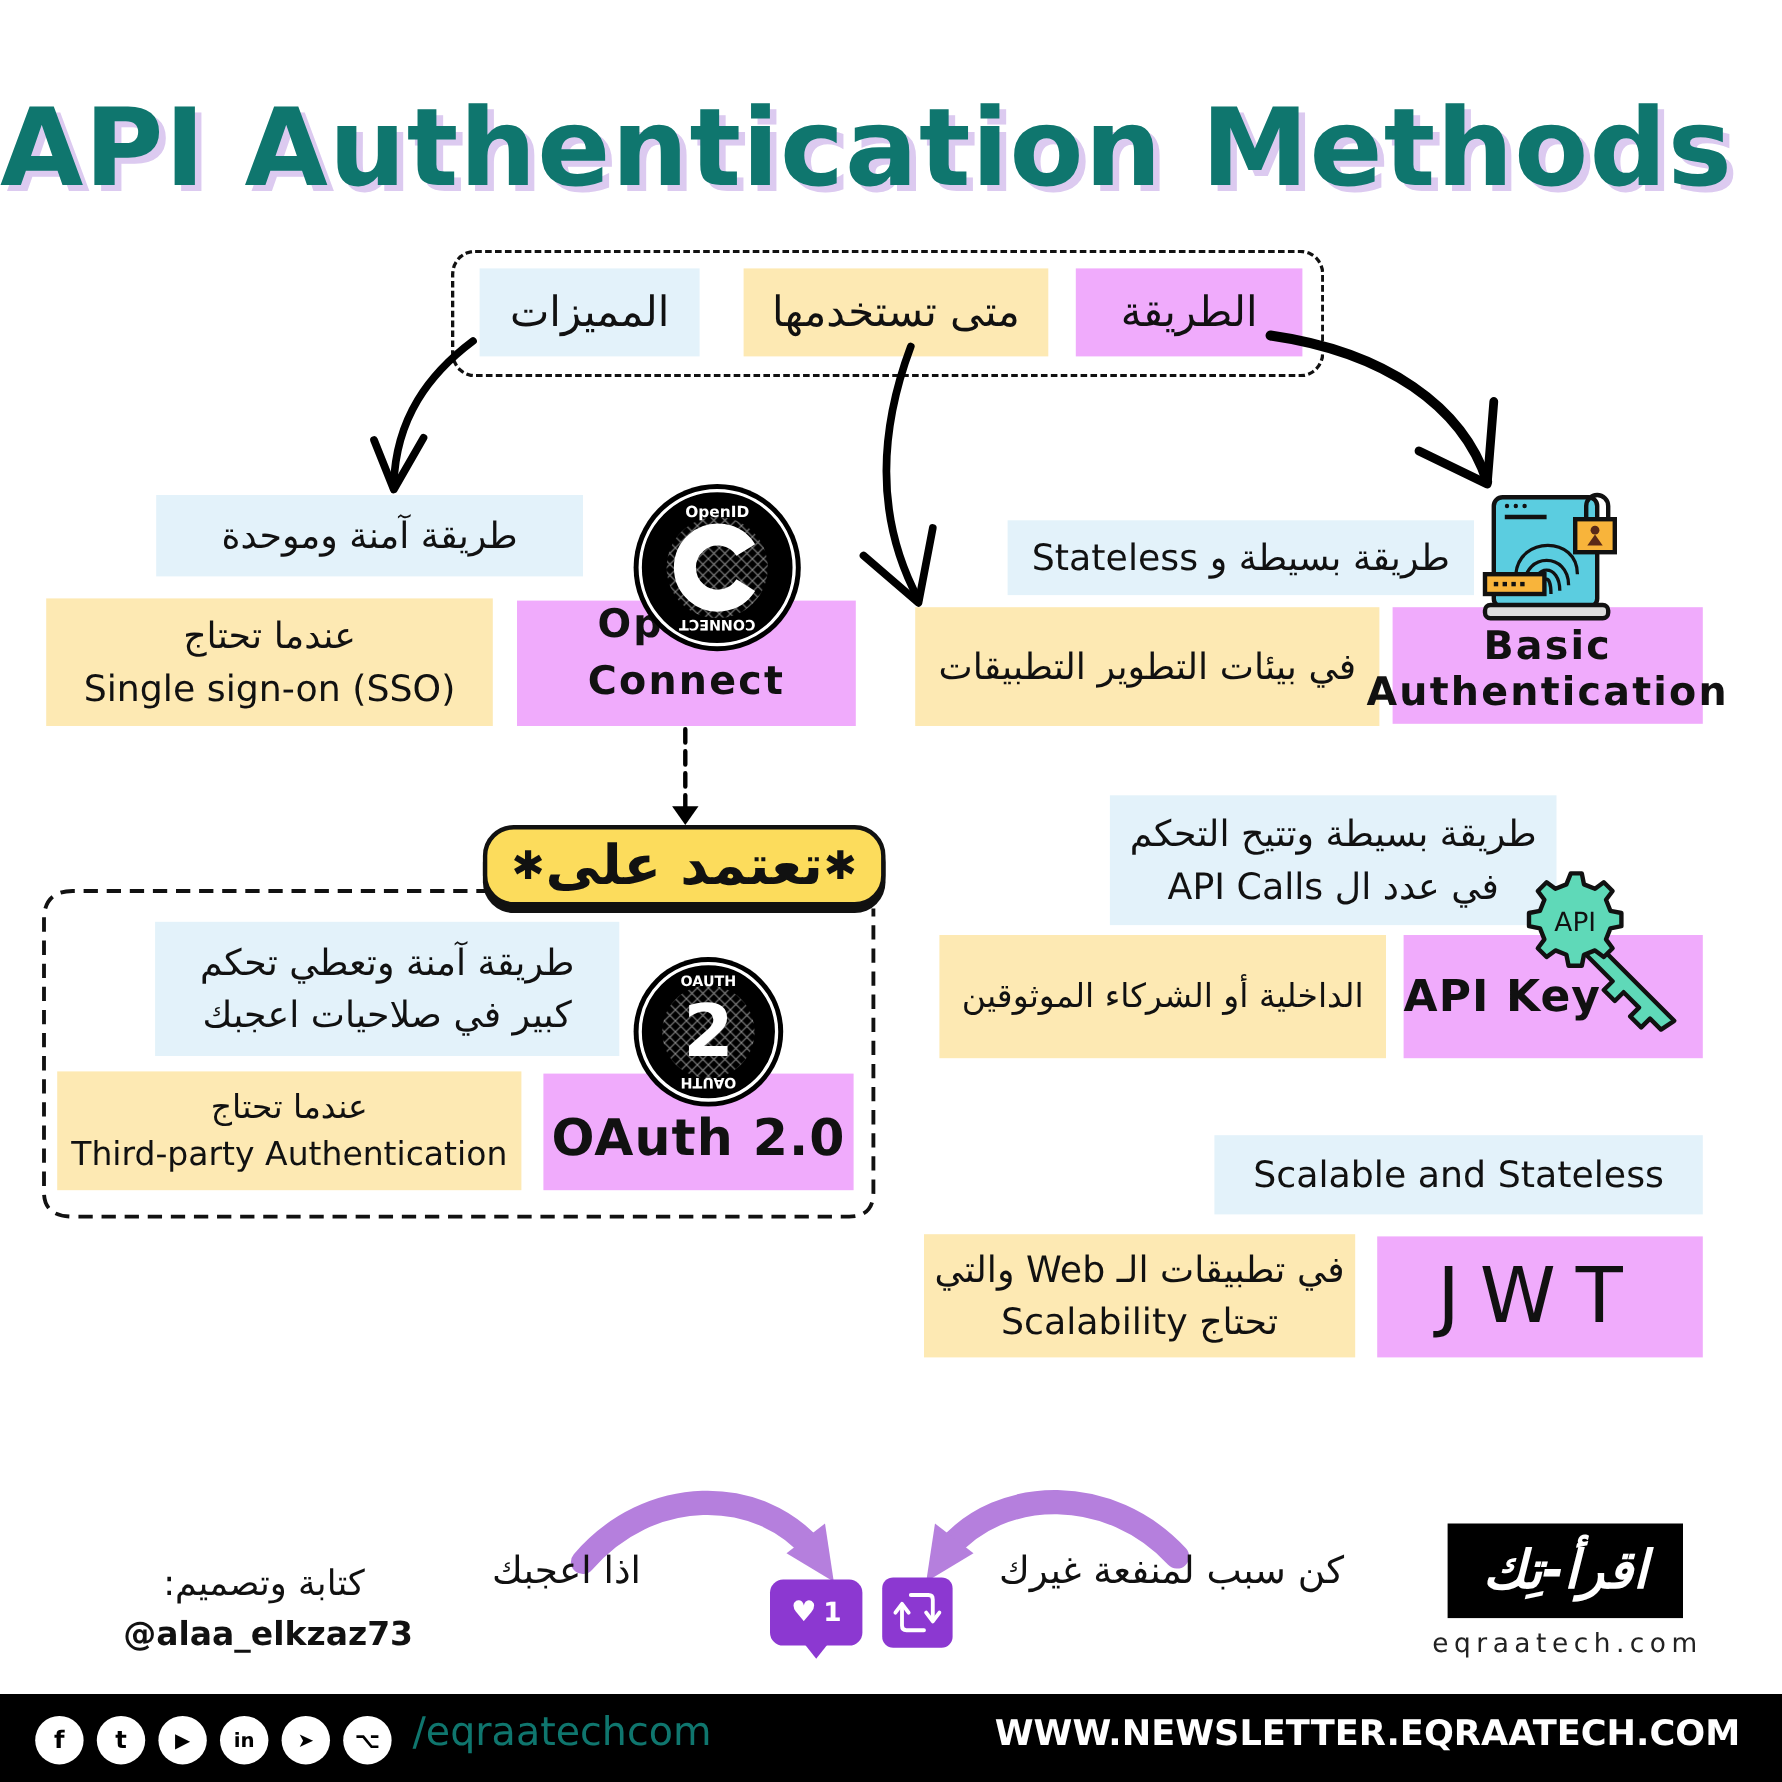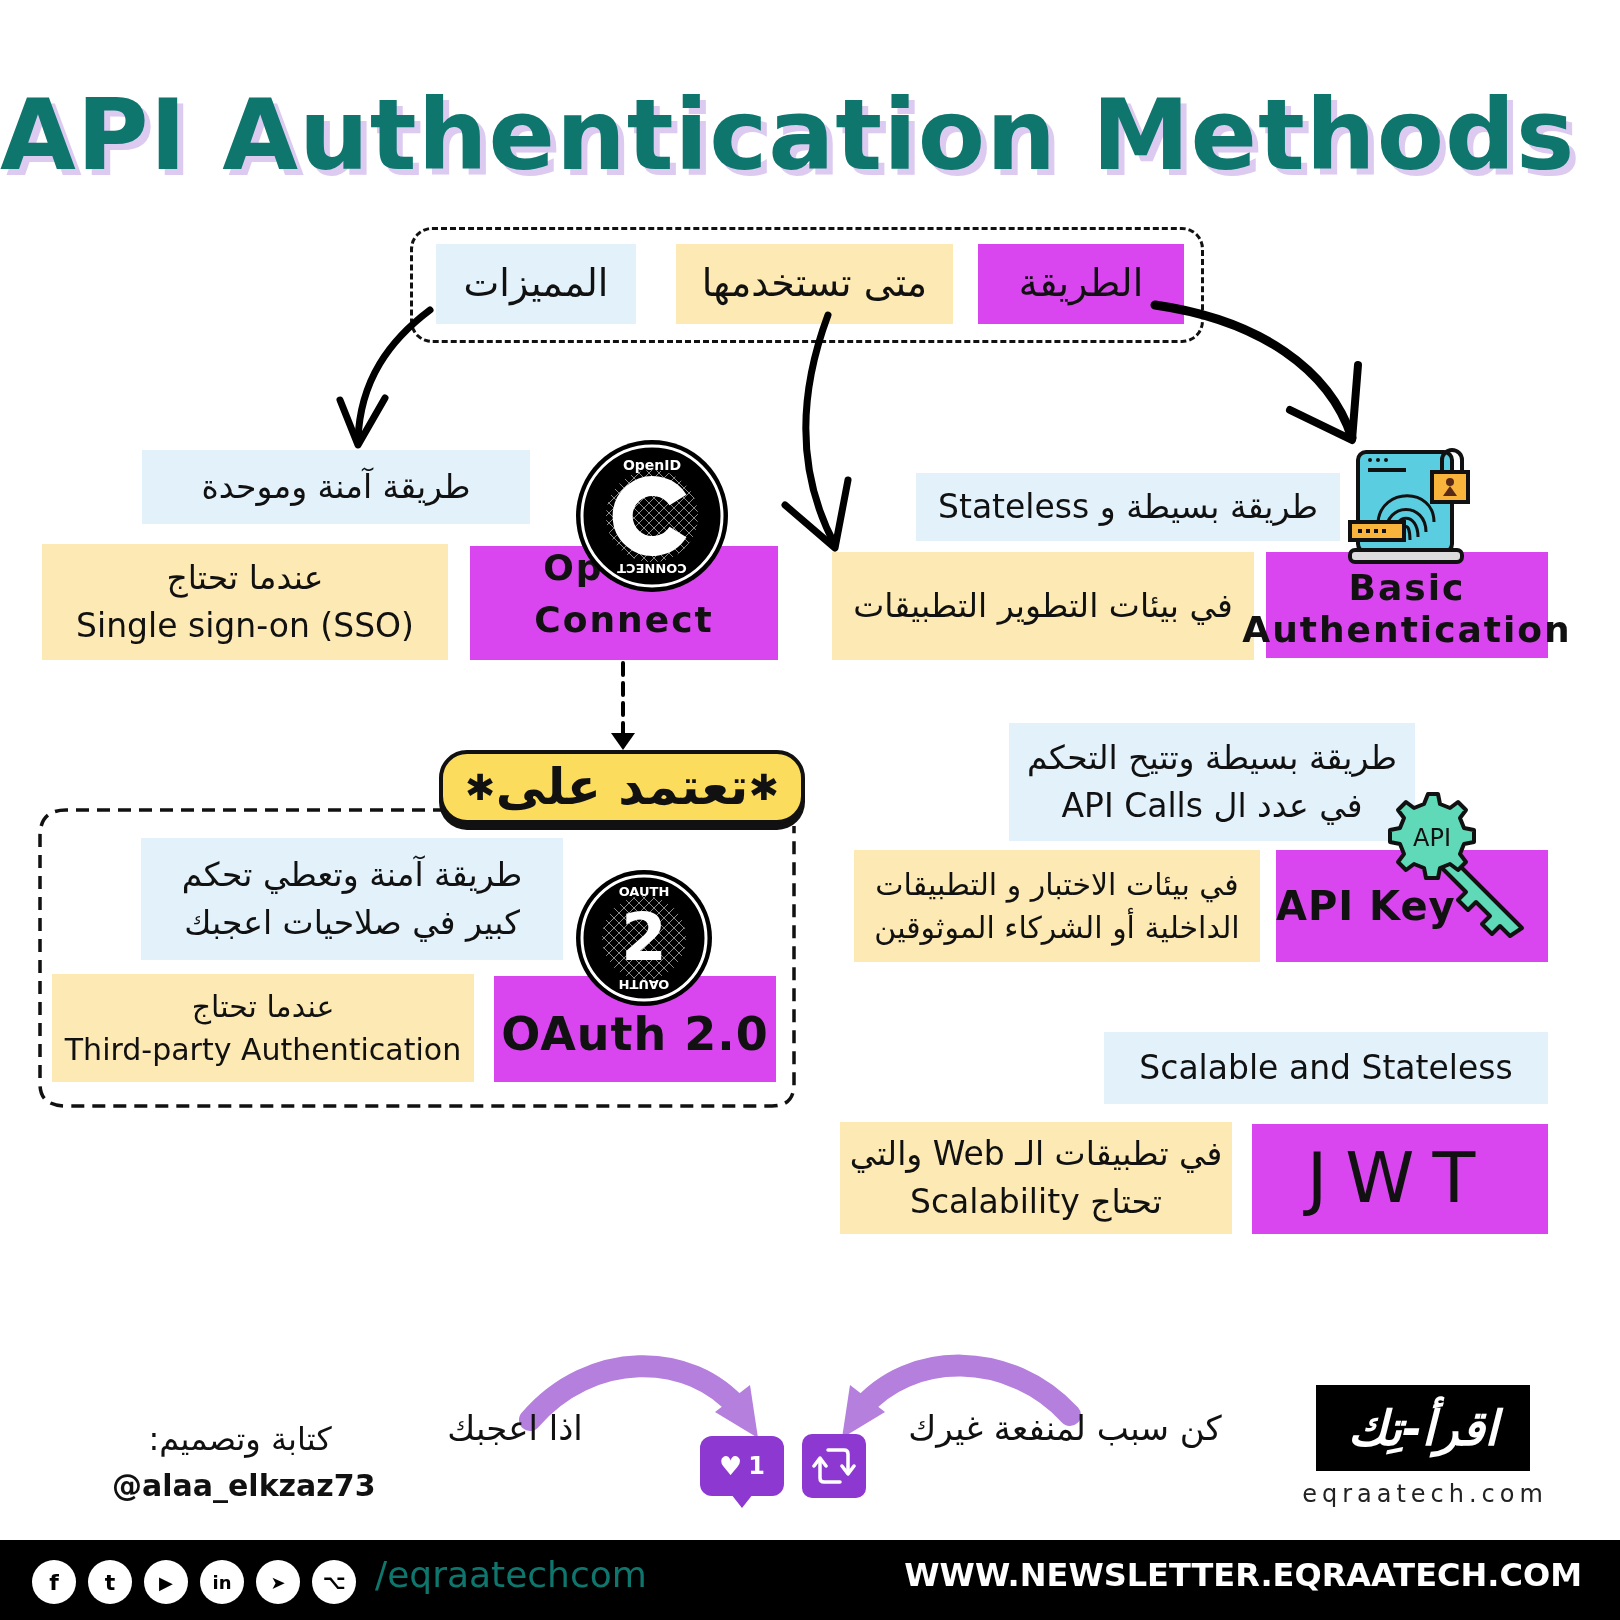--- a/index.html
+++ b/index.html
@@ -3,21 +3,21 @@
 <meta charset="utf-8">
 <style>
   html, body { margin:0; padding:0; }
   body { width:1620px; height:1620px; background:#ffffff; position:relative; overflow:hidden;
          font-family:"DejaVu Sans", sans-serif; color:#111; }
   .abs { position:absolute; box-sizing:border-box; }
   .box { position:absolute; box-sizing:border-box; display:flex; flex-direction:column;
          align-items:center; justify-content:center; text-align:center; line-height:1.45; }
   .blue { background:#e3f2fa; }
   .yellow { background:#fde9b3; }
-  .purple { background:#d946ef; }
+  .purple { background:#f0abfc; }
   .ar { direction:rtl; }
   .title { left:0; width:1620px; top:78px; font-size:98px; font-weight:bold;
            font-family:"DejaVu Sans", sans-serif; letter-spacing:1px; color:#0f766e;
            text-shadow:6px 6px 0 #dccaf0; }
   .legend-dash { border:3px dashed #111; border-radius:22px; }
   .t-legend { font-size:38px; }
   .t-feature { font-size:33px; }
   .t-method { font-size:36px; letter-spacing:2px; font-weight:bold; }
   .t-small { font-size:30px; }
   .pill { background:#fcdc5c; border:4px solid #111; border-radius:28px; box-shadow:0 6px 0 #111;
@@ -162,21 +162,20 @@
     <text x="70" y="28" text-anchor="middle" fill="#fff" font-size="13" font-weight="bold" font-family="DejaVu Sans, sans-serif">OAUTH</text>
     <text x="70" y="122" text-anchor="middle" fill="#fff" font-size="13" font-weight="bold" font-family="DejaVu Sans, sans-serif" transform="rotate(180 70 117)">OAUTH</text>
   </svg>
 </div>
 
 <div class="box blue ar t-feature" style="left:1009px; top:723px; width:406px; height:118px;">
   <span>طريقة بسيطة وتتيح التحكم</span>
   <span>في عدد ال API Calls</span>
 </div>
 <div class="box yellow ar t-small" style="left:854px; top:850px; width:406px; height:112px;">
-  <span>في بيئات الاختبار و التطبيقات</span>
   <span>الداخلية أو الشركاء الموثوقين</span>
 </div>
 <div class="box purple" style="left:1276px; top:850px; width:272px; height:112px; align-items:flex-start; ">
   <span style="font-size:40px; font-weight:bold; letter-spacing:1px;">API Key</span>
 </div>
 <div class="abs" style="left:1384px; top:790px; width:160px; height:150px;">
   <svg width="160" height="150" viewBox="0 0 160 150">
     <g stroke="#111" stroke-width="4" stroke-linejoin="round" fill="#5fd9b8">
       <path d="M60 60 L 138 138 L 126 146 L 116 136 L 108 144 L 98 134 L 106 126 L 92 112 L 84 120 L 74 110 L 82 102 L 50 70 Z"></path>
       <path d="M44 4 L 54 4 L 56 14 L 66 18 L 74 12 L 82 20 L 76 28 L 80 38 L 90 40 L 90 52 L 80 54 L 76 64 L 82 72 L 74 80 L 66 74 L 56 78 L 54 88 L 42 88 L 40 78 L 30 74 L 22 80 L 14 72 L 20 64 L 16 54 L 6 52 L 6 40 L 16 38 L 20 28 L 14 20 L 22 12 L 30 18 L 40 14 Z"></path>

